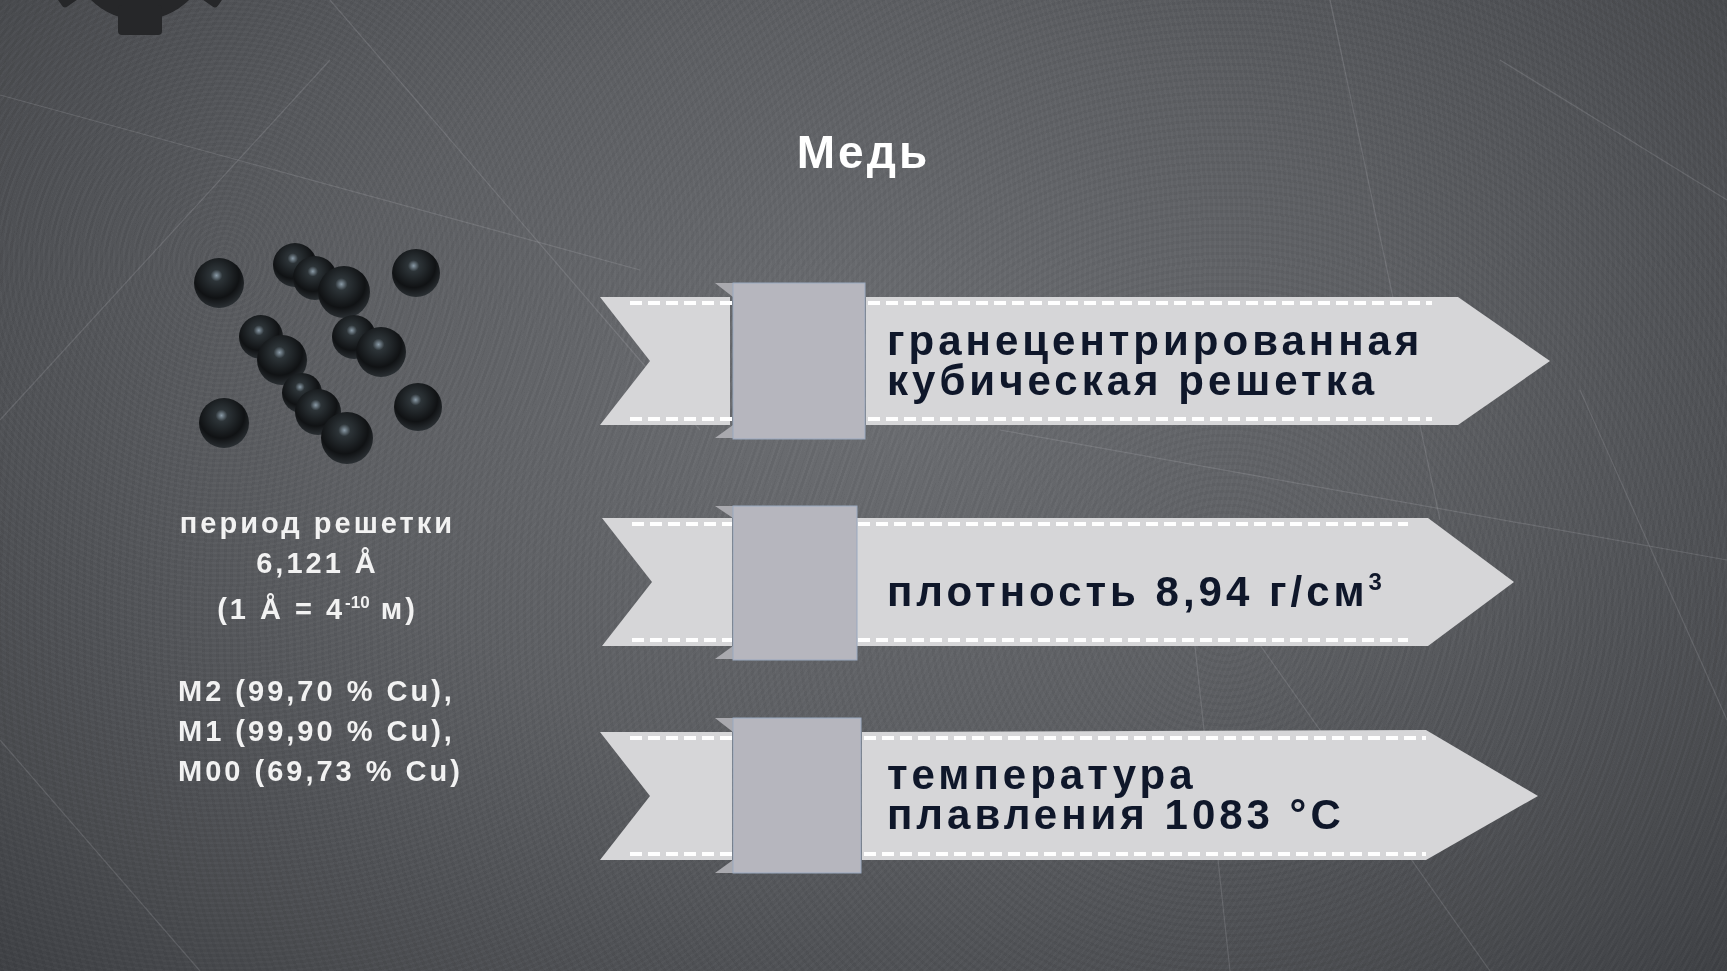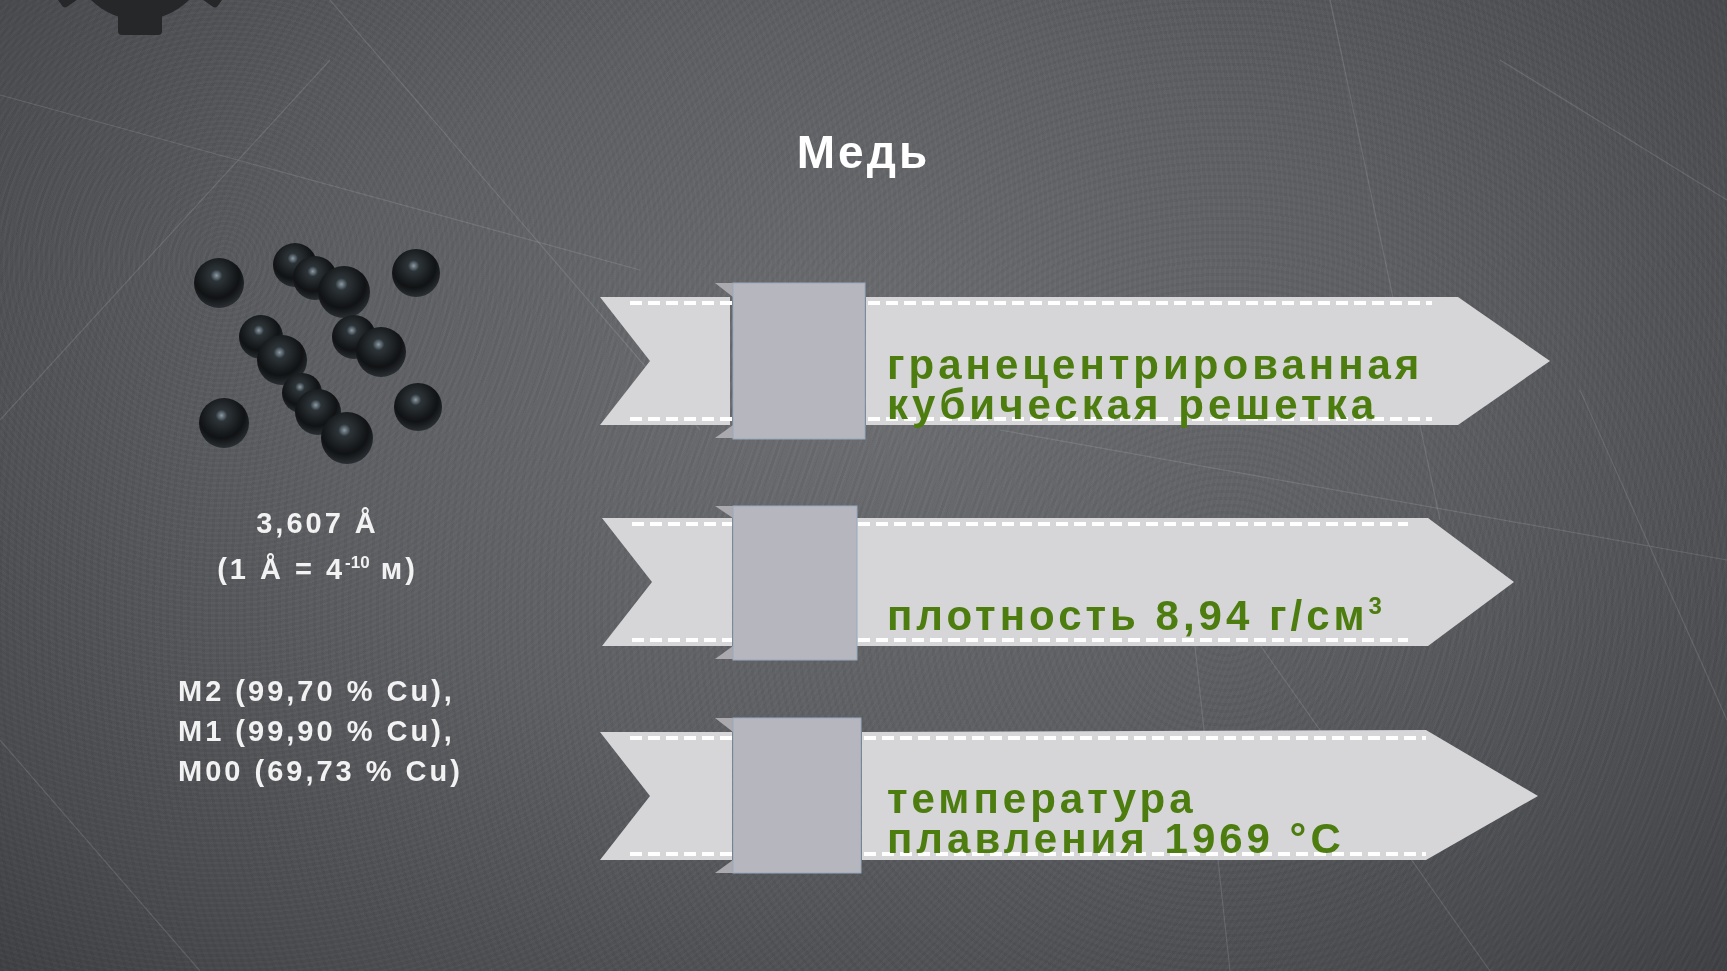--- a/index.html
+++ b/index.html
@@ -25,22 +25,22 @@
   .left-text {
     position: absolute; color: #f2f2f2; font-weight: bold; font-size: 29px;
     letter-spacing: 3px; line-height: 40px;
   }
   .period { left: 160px; top: 503px; width: 315px; text-align: center; }
   .period sup { font-size: 17px; letter-spacing: 0; text-align: center; }
   .grades { left: 178px; top: 671px; }
   .ribbon { position: absolute; }
   .ribbon svg { position: absolute; left: 0; top: 0; overflow: visible; }
   .ribbon-text {
-    position: absolute; color: #4d7c0f; font-weight: bold; font-size: 42px;
-    letter-spacing: 4px; line-height: 40px; white-space: nowrap; margin-top: 24px;
+    position: absolute; color: #0f172a; font-weight: bold; font-size: 42px;
+    letter-spacing: 4px; line-height: 40px; white-space: nowrap;
   }
   .ribbon-text sup { font-size: 24px; letter-spacing: 0; vertical-align: 16px; }
 </style>
 </head>
 <body>
 
 <div class="noise"></div>
 
 <svg class="lines" width="1727" height="971">
   <g stroke="rgba(200,200,205,0.18)" stroke-width="1.2" fill="none">
@@ -90,21 +90,22 @@
     <circle cx="381" cy="352" r="25"></circle>
     <circle cx="302" cy="393" r="20"></circle>
     <circle cx="318" cy="412" r="23"></circle>
     <circle cx="347" cy="438" r="26"></circle>
     <circle cx="224" cy="423" r="25"></circle>
     <circle cx="418" cy="407" r="24"></circle>
   </g>
 </svg>
 
 <div class="left-text period">
-  <div>3,607 Å</div>
+  <div>период решетки</div>
+  <div>6,121 Å</div>
   <div><span>(1 Å = 4</span><sup>-10</sup><span> м)</span></div>
 </div>
 
 <div class="left-text grades">
   <div>М2 (99,70 % Cu),</div>
   <div>М1 (99,90 % Cu),</div>
   <div>М00 (69,73 % Cu)</div>
 </div>
 
 <div class="ribbon" style="left:600px; top:283px;">
@@ -149,15 +150,15 @@
     <polygon points="133,142 115,155 133,155" fill="#a9a9ae"></polygon>
     <polygon points="262,14 826,12 938,78 826,142 262,142" fill="#d6d6d8"></polygon>
     <line x1="30" y1="20" x2="132" y2="20" stroke="#fff" stroke-width="4" stroke-dasharray="12,6"></line>
     <line x1="30" y1="136" x2="132" y2="136" stroke="#fff" stroke-width="4" stroke-dasharray="12,6"></line>
     <line x1="264" y1="20" x2="826" y2="20" stroke="#fff" stroke-width="4" stroke-dasharray="12,6"></line>
     <line x1="264" y1="136" x2="826" y2="136" stroke="#fff" stroke-width="4" stroke-dasharray="12,6"></line>
     <rect x="133" y="0" width="128" height="155" fill="#b6b6be" stroke="#9aa9c0" stroke-width="1"></rect>
   </svg>
   <div class="ribbon-text" style="left:287px; top:37px;">
     <div>температура</div>
-    <div>плавления 1969 °С</div>
+    <div>плавления 1083 °С</div>
   </div>
 </div>
 
 </body></html>

